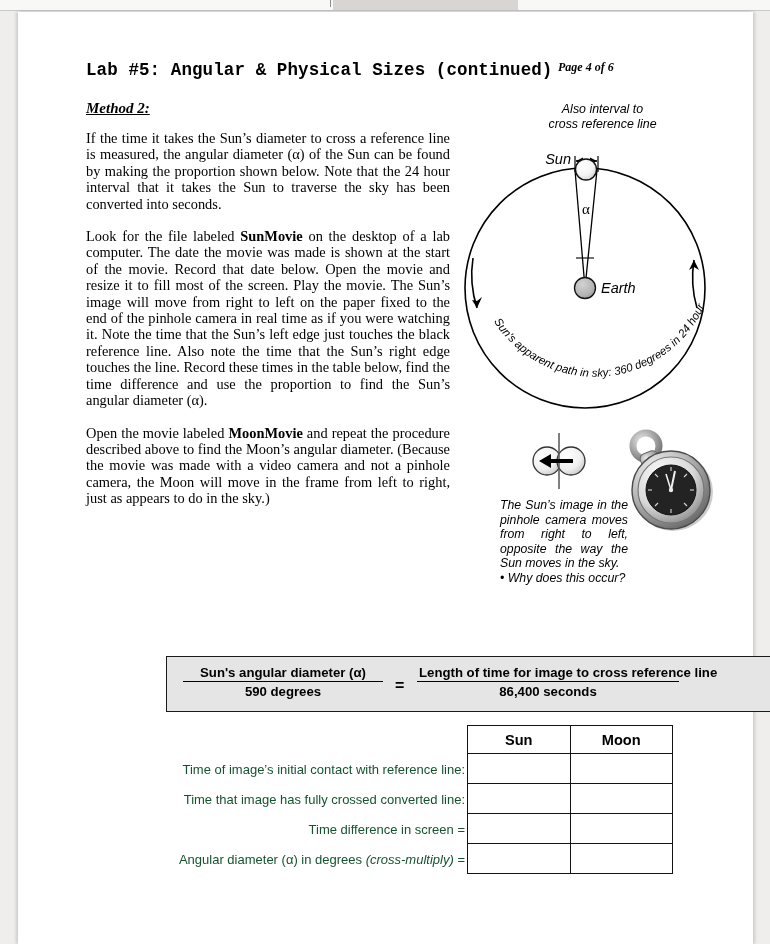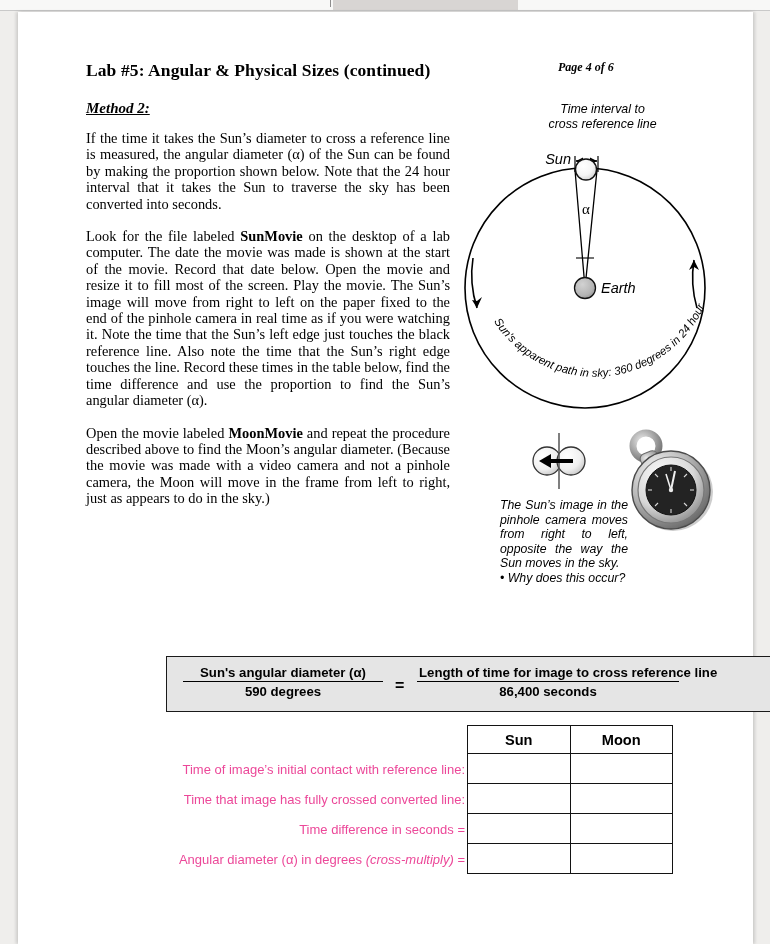--- a/index.html
+++ b/index.html
@@ -28,21 +28,21 @@
   #page-sheet {
     position:absolute; left:18px; top:12px; width:735px; height:932px;
     background:#ffffff;
     box-shadow:-2px 0 3px rgba(0,0,0,.14), 2px 0 3px rgba(0,0,0,.14);
   }
   
   #doc-header { position:absolute; left:0; top:0; width:735px; }
   #lab-title {
     position:absolute; left:68px; top:48px;
     font-size:17.5px; font-weight:bold; letter-spacing:.1px;
-    color:#000; white-space:nowrap;
+    color:#000; white-space:nowrap;font-family:Liberation Mono, monospace;
   }
   #page-number {
     position:absolute; left:540px; top:48px;
     font-size:12px; font-weight:bold; font-style:italic; color:#000;
     white-space:nowrap;
   }
   #method-heading {
     position:absolute; left:68px; top:88px;
     font-size:15px; font-weight:bold; font-style:italic;
     text-decoration:underline; color:#000;
@@ -102,21 +102,21 @@
     font-size:13px; color:#000; white-space:nowrap;
   }
   #date-line .lbl { text-decoration:underline; }
   #date-line .blank {
     display:inline-block; width:86px; border-bottom:1.2px solid #000;
     margin-left:7px; vertical-align:2px; height:13px;
   }
   .ws-label {
     position:absolute; right:288px; text-align:center;
     font-family:"Liberation Sans", sans-serif; font-size:13px;
-    color:#ec4899; white-space:nowrap;
+    color:#14532d; white-space:nowrap;
   }
   .ws-label i { font-style:italic; }
   #ws-label-0 { top:44px; }
   #ws-label-1 { top:74px; }
   #ws-label-2 { top:104px; }
   #ws-label-3 { top:134px;margin-left:43px; }
   
   #data-table {
     position:absolute; left:449px; top:7px; width:206px;
     border-collapse:collapse; background:#fff;
@@ -148,21 +148,21 @@
 
   <div id="text-column">
     <p class="body-para">If the time it takes the Sun’s diameter to cross a reference line is measured, the angular diameter (α) of the Sun can be found by making the proportion shown below.  Note that the 24 hour interval that it takes the Sun to traverse the sky has been converted into seconds.</p>
     <p class="body-para"><span>Look for the file labeled </span><b>SunMovie</b><span> on the desktop of a lab computer.  The date the movie was made is shown at the start of the movie.  Record that date below.  Open the movie and resize it to fill most of the screen.  Play the movie.  The Sun’s image will move from right to left on the paper fixed to the end of the pinhole camera in real time as if you were watching it.  Note the time that the Sun’s left edge just touches the black reference line.  Also note the time that the Sun’s right edge touches the line.  Record these times in the table below, find the time difference and use the proportion to find the Sun’s angular diameter (α).</span></p>
     <p class="body-para last"><span>Open the movie labeled </span><b>MoonMovie</b><span> and repeat the procedure described above to find the Moon’s angular diameter.  (Because the movie was made with a video camera and not a pinhole camera, the Moon will move in the frame from left to right, just as appears to do in the sky.)</span></p>
   </div>
 
   <div id="diagram-col">
 
     <div id="interval-caption">
-      <span>Time interval  to</span><br>
+      <span>Also interval  to</span><br>
       <span>cross reference line</span>
     </div>
 
     <svg id="sky-diagram" viewBox="0 0 280 290">
       <defs>
         <radialGradient id="sunGrad" cx="38%" cy="33%" r="72%">
           <stop offset="0%" stop-color="#ffffff"></stop>
           <stop offset="62%" stop-color="#f4f4f4"></stop>
           <stop offset="100%" stop-color="#d3d3d3"></stop>
         </radialGradient>
@@ -282,21 +282,21 @@
     <div class="frac" id="frac-right">
       <span class="num">Length of time for image to cross reference line</span>
       <span class="den">86,400 seconds</span>
     </div>
   </div>
 
   <div id="worksheet">
 
     <div class="ws-label" id="ws-label-0">Time of image’s initial contact with reference line:</div>
     <div class="ws-label" id="ws-label-1">Time that image has fully crossed converted line:</div>
-    <div class="ws-label" id="ws-label-2">Time difference in seconds =</div>
+    <div class="ws-label" id="ws-label-2">Time difference in screen =</div>
     <div class="ws-label" id="ws-label-3"><span>Angular diameter (α) in degrees </span><i>(cross-multiply)</i><span> =</span></div>
 
     <table id="data-table">
       <thead>
         <tr>
           <th>Sun</th>
           <th>Moon</th>
         </tr>
       </thead>
       <tbody>

